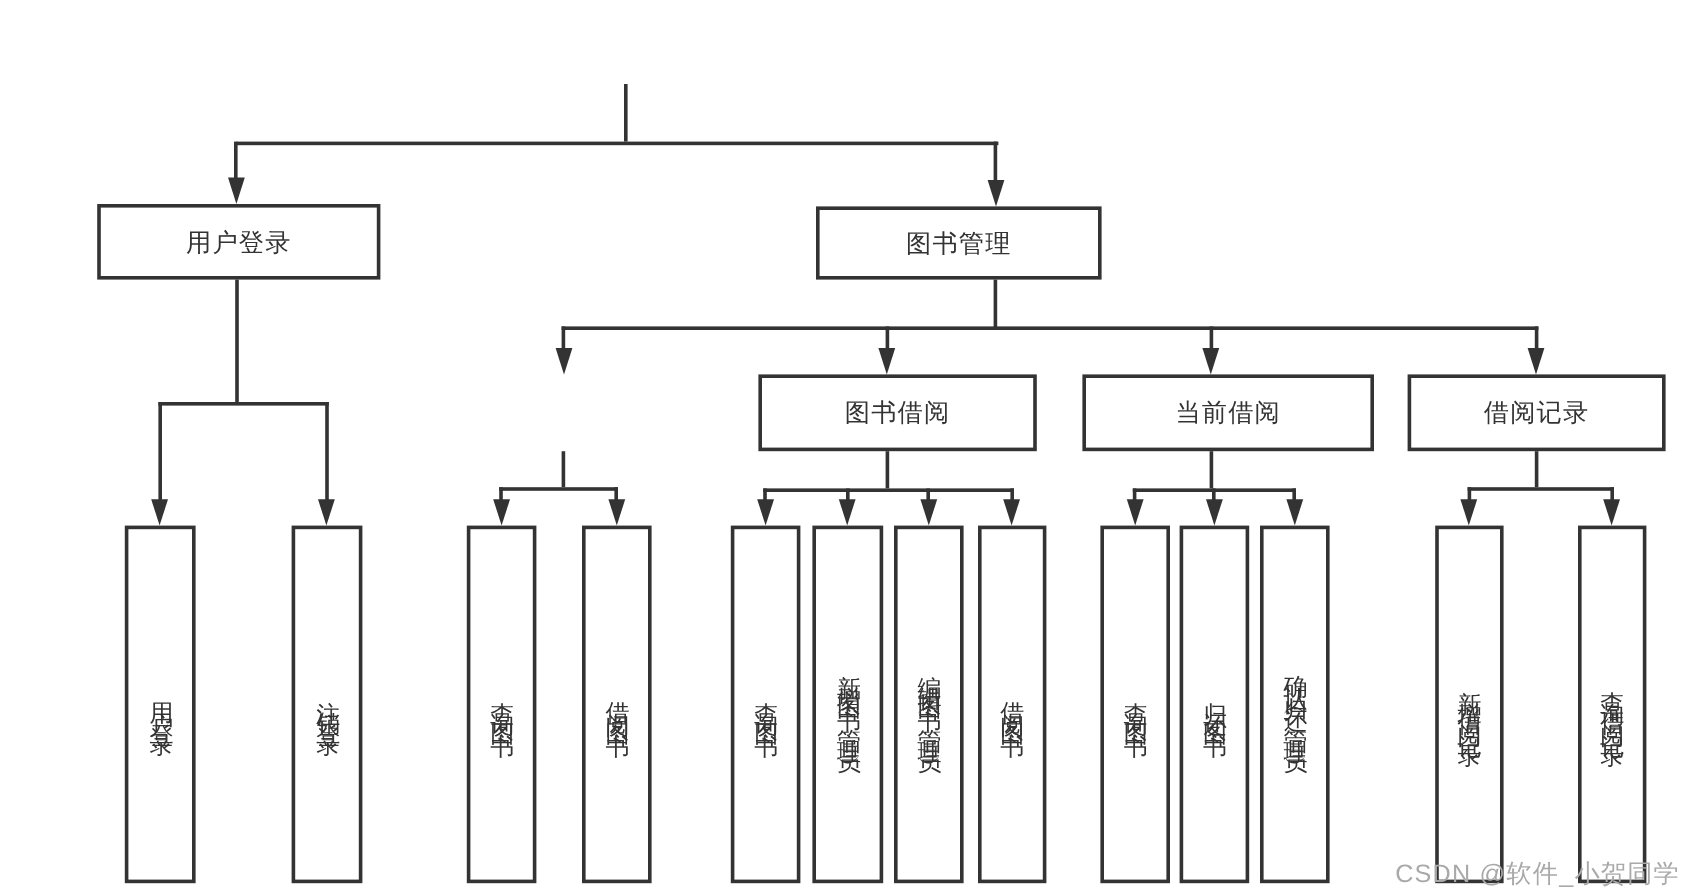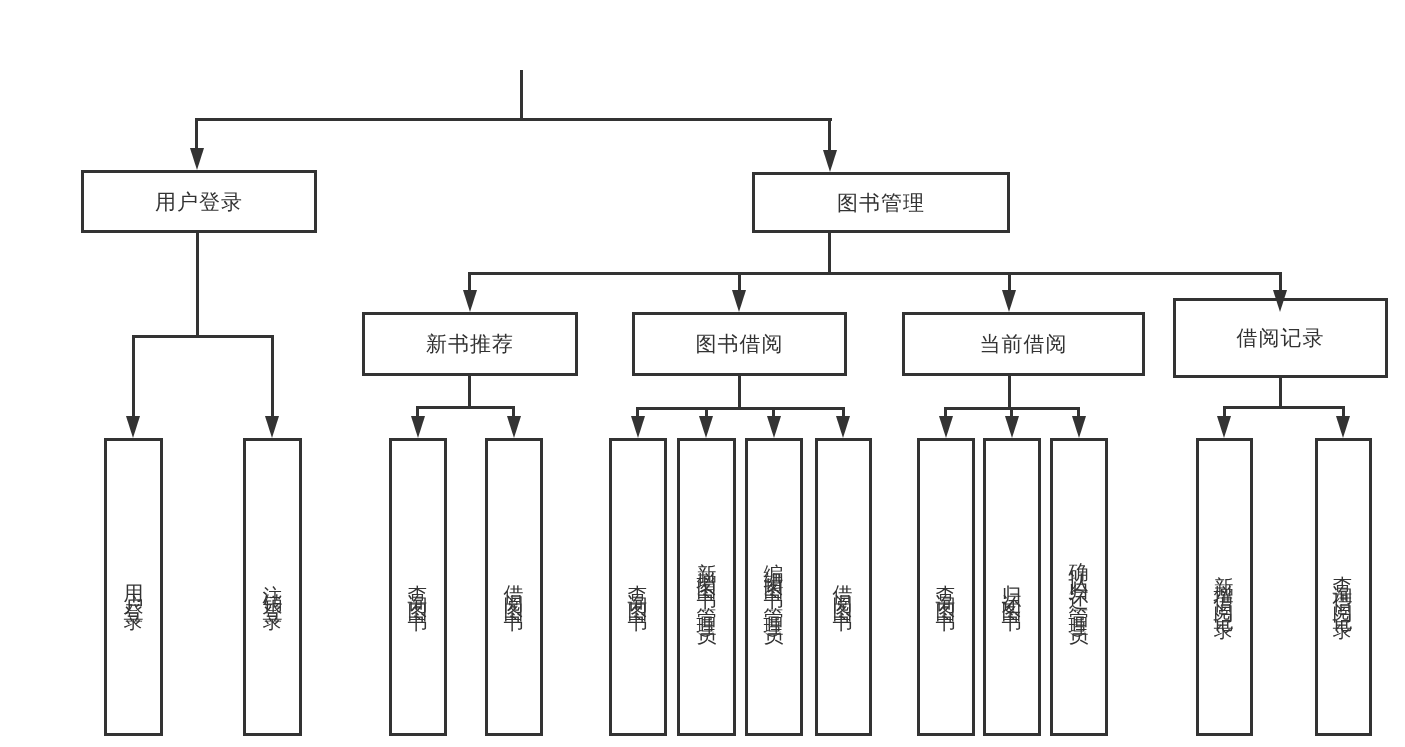--- a/index.html
+++ b/index.html
@@ -55,26 +55,25 @@
     white-space:nowrap;
   }
 </style>
 </head>
 <body>
 
 <div class="stage">
 
 
   <div class="hbox" style="left:81px;top:170px;width:236px;height:63px">用户登录</div>
-  <div class="hbox" style="left:752px;top:172px;width:258px;height:61px">图书管理</div>
+  <div class="hbox" style="left:680px;top:172px;width:238px;height:61px">图书管理</div>
 
-  <div class="hbox" style="left:362px;top:312px;width:216px;height:64px">新书推荐</div>
-  <div class="hbox" style="left:632px;top:312px;width:215px;height:64px">图书借阅</div>
+  <div class="hbox" style="left:632px;top:312px;width:232px;height:64px">图书借阅</div>
   <div class="hbox" style="left:902px;top:312px;width:243px;height:64px">当前借阅</div>
-  <div class="hbox" style="left:1173px;top:298px;width:215px;height:80px">借阅记录</div>
+  <div class="hbox" style="left:1173px;top:312px;width:215px;height:64px">借阅记录</div>
 
   <div class="vbox" style="left:104px;width:59px">用户登录</div>
   <div class="vbox" style="left:243px;width:59px">注销登录</div>
 
   <div class="vbox" style="left:389px;width:58px">查询图书</div>
   <div class="vbox" style="left:485px;width:58px">借阅图书</div>
 
   <div class="vbox" style="left:609px;width:58px">查询图书</div>
   <div class="vbox" style="left:677px;width:59px">新增图书（管理员）</div>
   <div class="vbox" style="left:745px;width:58px">编辑图书（管理员）</div>
@@ -142,14 +141,15 @@
     <div class="arrow" style="left:1072px;top:416px"></div>
 
     <div class="vline" style="left:1279px;top:376px;height:30px"></div>
     <div class="hline" style="left:1223px;top:406px;width:122px"></div>
     <div class="vline" style="left:1223px;top:406px;height:12px"></div>
     <div class="arrow" style="left:1217px;top:416px"></div>
     <div class="vline" style="left:1342px;top:406px;height:12px"></div>
     <div class="arrow" style="left:1336px;top:416px"></div>
   </div>
 
+  <div class="watermark">CSDN @软件_小贺同学</div>
 
 </div>
 
 </body></html>

